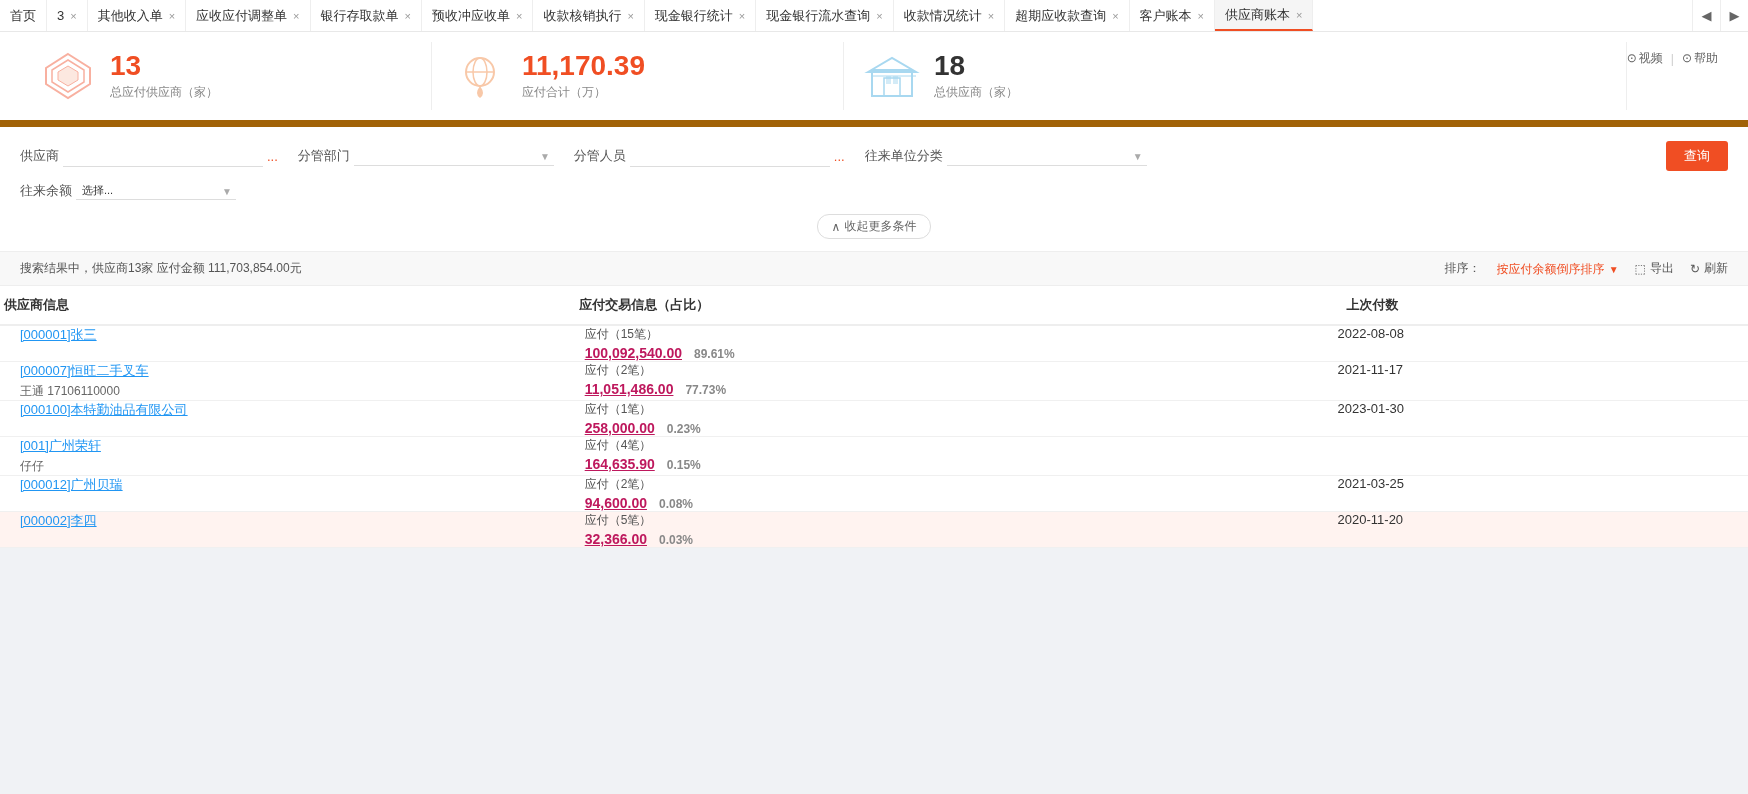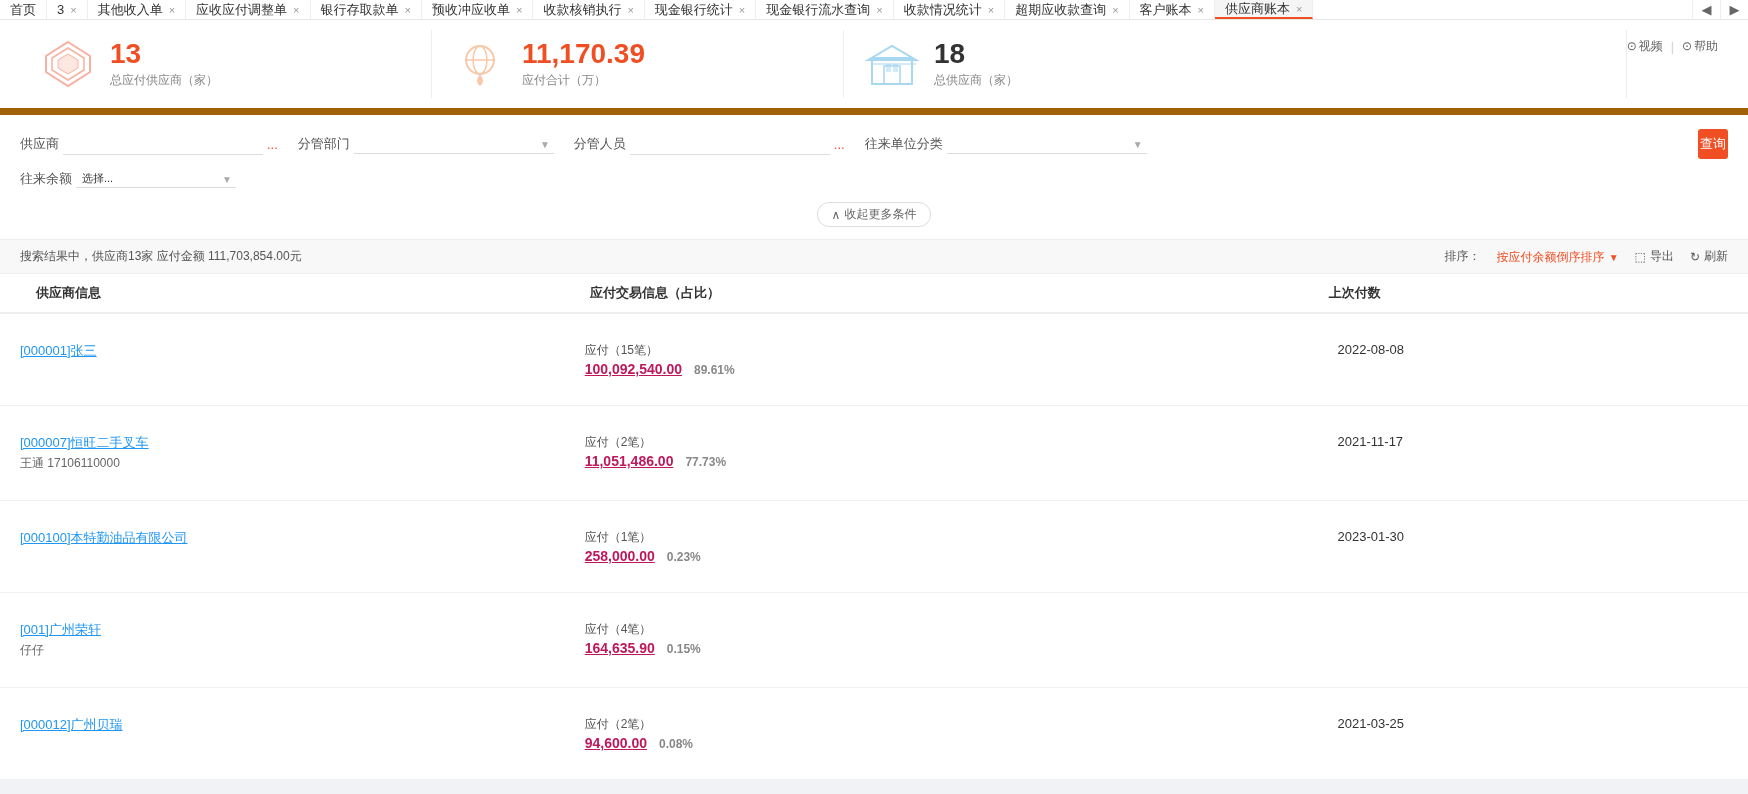--- a/index.html
+++ b/index.html
@@ -4,21 +4,21 @@
   <style>
     * { margin: 0; padding: 0; box-sizing: border-box; }
     body { font-family: 'Microsoft YaHei', Arial, sans-serif; font-size: 13px; background: #f0f2f5; color: #333; overflow-x: hidden; }
 
     
     .top-nav {
       display: flex;
       align-items: center;
       background: #fff;
       border-bottom: 1px solid #e8e8e8;
-      height: 20px;
+      height: 32px;
       overflow: hidden;
     }
     .top-nav .nav-item {
       display: flex;
       align-items: center;
       padding: 0 10px;
       height: 100%;
       white-space: nowrap;
       cursor: pointer;
       font-size: 13px;
@@ -156,21 +156,21 @@
     }
     .filter-ellipsis {
       color: #f04e23;
       font-size: 13px;
       cursor: pointer;
     }
     .search-btn {
       background: #f04e23;
       color: #fff;
       border: none;
-      padding: 6px 2px;
+      padding: 6px 18px;
       border-radius: 3px;
       cursor: pointer;
       font-size: 13px;
       margin-left: auto;
     }
     .collapse-bar {
       display: flex;
       justify-content: center;
       padding: 4px 0 2px;
     }
@@ -236,34 +236,34 @@
       cursor: pointer;
     }
 
     
     .main-content {
       background: #fff;
       margin: 0;
     }
     .table-header {
       display: flex;
-      padding: 10px 36px;
+      padding: 10px 4px;
       border-bottom: 2px solid #eee;
       font-size: 13px;
       font-weight: bold;
       color: #333;
     }
     .col-supplier { flex: 3; }
     .col-transaction { flex: 4; }
     .col-lastpay { flex: 2; }
     .col-extra { width: 14px; }
 
     .table-row {
       display: flex;
-      padding: 28px 20px;
+      padding: 0 20px;
       border-bottom: 1px solid #f0f0f0;
       align-items: flex-start;
       cursor: pointer;
     }
     .table-row.highlighted { background: #fff3f0; }
 
     .supplier-name {
       color: #2196F3;
       text-decoration: underline;
       font-size: 13px;
@@ -592,13 +592,31 @@
         <span class="tx-amount">94,600.00</span>
         <span class="tx-percent">0.08%</span>
       </div>
     </div>
     <div class="col-lastpay">
       <span class="last-pay-date">2021-03-25</span>
     </div>
     <div class="col-extra"></div>
   </div>
 
+  <div class="table-row highlighted">
+    <div class="col-supplier">
+      <div>
+        <span class="supplier-name">[000002]李四</span>
+      </div>
+    </div>
+    <div class="col-transaction">
+      <div class="tx-label">应付（5笔）</div>
+      <div class="tx-row">
+        <span class="tx-amount">32,366.00</span>
+        <span class="tx-percent">0.03%</span>
+      </div>
+    </div>
+    <div class="col-lastpay">
+      <span class="last-pay-date">2020-11-20</span>
+    </div>
+    <div class="col-extra"></div>
+  </div>
 </div>
 
 </body></html>

